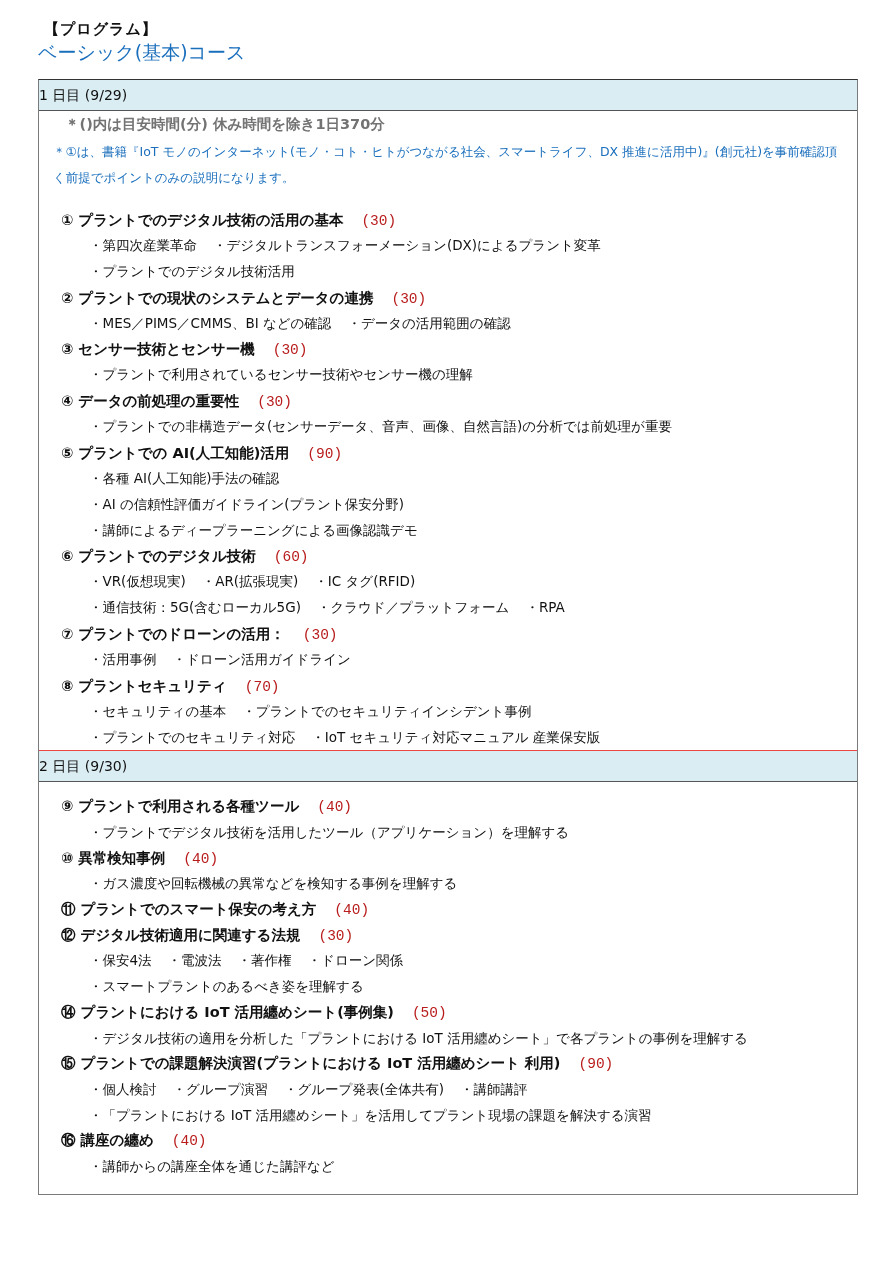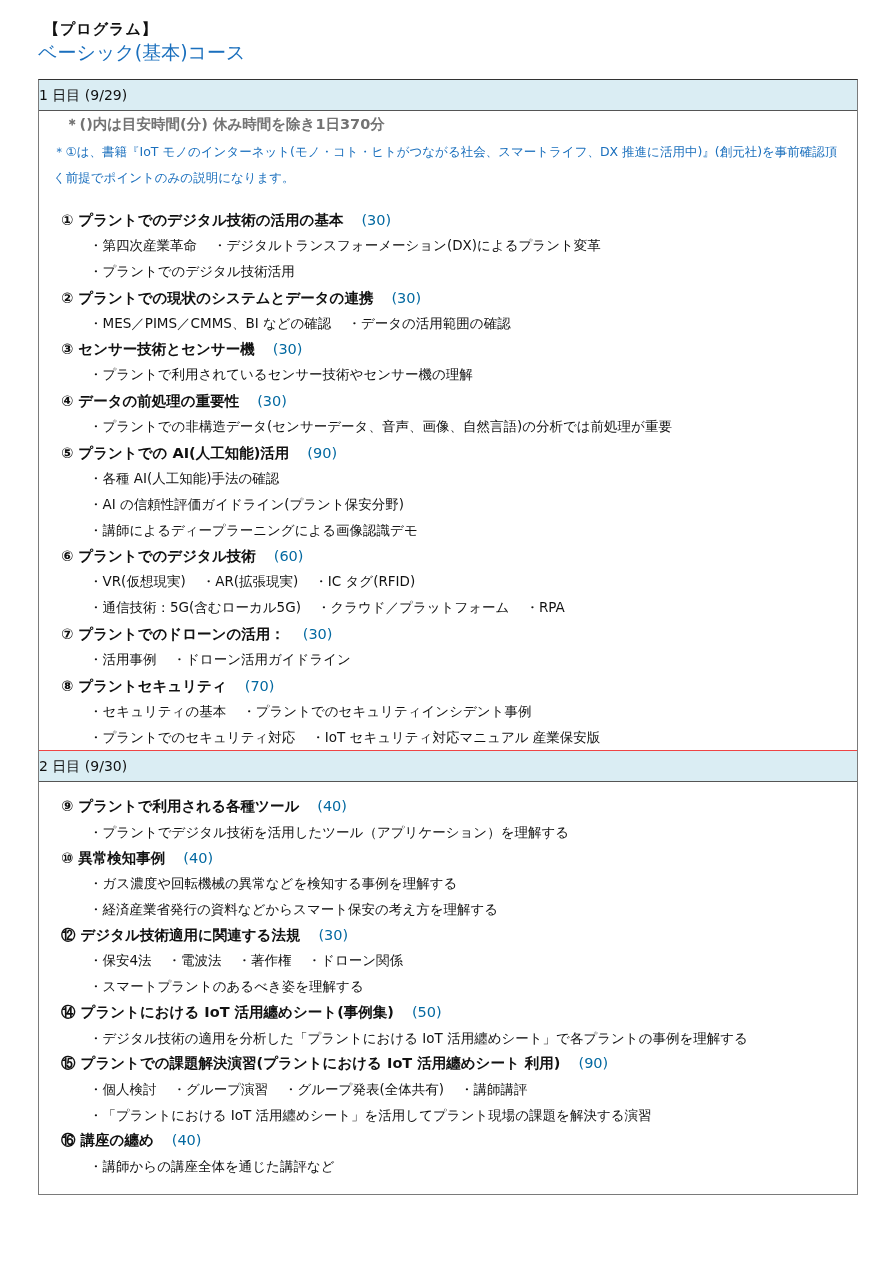--- a/index.html
+++ b/index.html
@@ -34,21 +34,21 @@
   }
   .note-book {
     color: #1a6fbd; font-size: 12.5px; line-height: 26px;
     padding-left: 14px; padding-right: 10px; margin-top: 2px;
   }
   .spacer { height: 16px; }
   .item-title {
     font-size: 14.5px; font-weight: bold; height: 26px; line-height: 26px;
     padding-left: 22px; white-space: nowrap;
   }
-  .item-title .mins { color: #0369a1; font-weight: normal; margin-left: 18px; }
+  .item-title .mins { color: #b91c1c; font-weight: normal; margin-left: 18px; font-family: Liberation Mono, monospace; }
   .item-sub {
     font-size: 13.5px; height: 25.8px; line-height: 25.8px;
     padding-left: 50px; white-space: nowrap;
   }
   .sub-part { margin-right: 16px; }
   .day2-body { padding-top: 12px; padding-bottom: 14px; }
   .day2-body .item-title { height: 25.7px; line-height: 25.7px; }
   .day2-body .item-sub { height: 25.7px; line-height: 25.7px; }
 </style>
 </head>
@@ -87,21 +87,21 @@
         <div class="item-sub"><span class="sub-part">・プラントでのセキュリティ対応</span><span class="sub-part">・IoT セキュリティ対応マニュアル  産業保安版</span></div>
       </div>
   </div>
   <div class="day-header day2">2 日目 (9/30)</div>
   <div class="day-body day2-body">
     <div id="day2-items">
         <div class="item-title"><span>⑨ プラントで利用される各種ツール</span><span class="mins">(40)</span></div>
         <div class="item-sub"><span class="sub-part">・プラントでデジタル技術を活用したツール（アプリケーション）を理解する</span></div>
         <div class="item-title"><span>⑩ 異常検知事例</span><span class="mins">(40)</span></div>
         <div class="item-sub"><span class="sub-part">・ガス濃度や回転機械の異常などを検知する事例を理解する</span></div>
-        <div class="item-sub"><span class="sub-part">・経済産業省発行の資料などからスマート保安の考え方を理解する</span></div>
+        <div class="item-title"><span>⑪ プラントでのスマート保安の考え方</span><span class="mins">(40)</span></div>
         <div class="item-title"><span>⑫ デジタル技術適用に関連する法規</span><span class="mins">(30)</span></div>
         <div class="item-sub"><span class="sub-part">・保安4法</span><span class="sub-part">・電波法</span><span class="sub-part">・著作権</span><span class="sub-part">・ドローン関係</span></div>
         <div class="item-sub"><span class="sub-part">・スマートプラントのあるべき姿を理解する</span></div>
         <div class="item-title"><span>⑭ プラントにおける IoT 活用纏めシート(事例集)</span><span class="mins">(50)</span></div>
         <div class="item-sub"><span class="sub-part">・デジタル技術の適用を分析した「プラントにおける IoT 活用纏めシート」で各プラントの事例を理解する</span></div>
         <div class="item-title"><span>⑮ プラントでの課題解決演習(プラントにおける IoT 活用纏めシート  利用)</span><span class="mins">(90)</span></div>
         <div class="item-sub"><span class="sub-part">・個人検討</span><span class="sub-part">・グループ演習</span><span class="sub-part">・グループ発表(全体共有)</span><span class="sub-part">・講師講評</span></div>
         <div class="item-sub"><span class="sub-part">・「プラントにおける IoT 活用纏めシート」を活用してプラント現場の課題を解決する演習</span></div>
         <div class="item-title"><span>⑯ 講座の纏め</span><span class="mins">(40)</span></div>
         <div class="item-sub"><span class="sub-part">・講師からの講座全体を通じた講評など</span></div>

